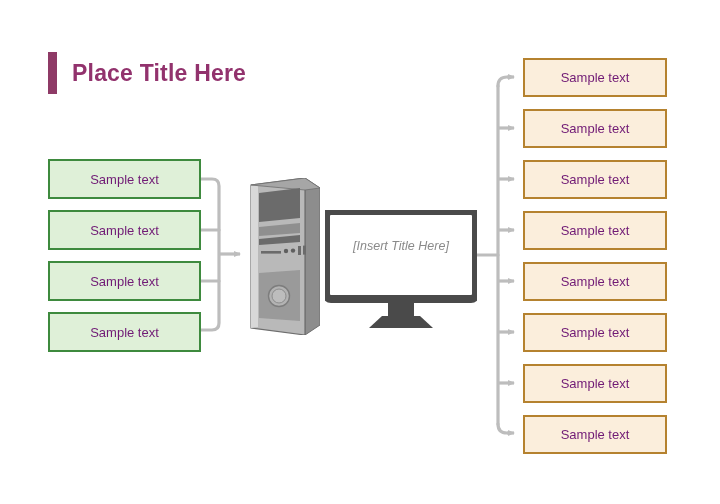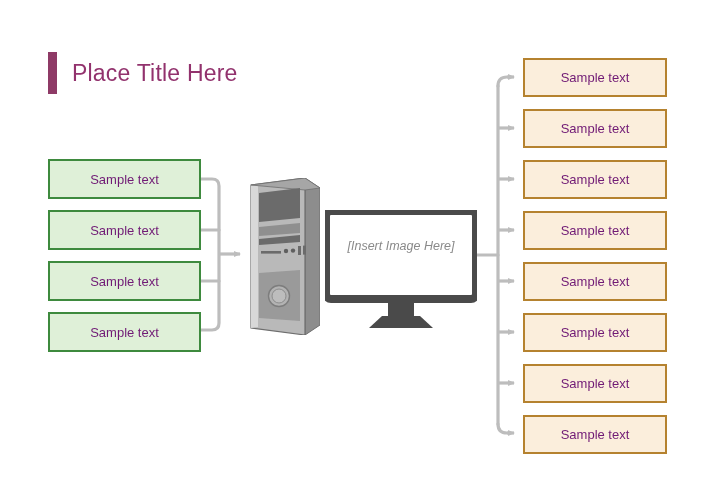--- a/index.html
+++ b/index.html
@@ -30,21 +30,21 @@
     height: 42px;
   }
   .title-bar {
     width: 9px;
     height: 42px;
     background: #8e3a66;
     margin-right: 15px;
   }
   .title-text {
     font-size: 23px;
-    font-weight: normal;
+    font-weight: bold;
     color: #92326d;
     letter-spacing: 0.2px;
     white-space: nowrap;
   }
 
   
   .node {
     position: absolute;
     display: flex;
     align-items: center;
@@ -194,21 +194,21 @@
   </svg>
 
   <svg id="monitor" viewBox="0 0 152 120">
 
     <rect x="1" y="1" width="150" height="88" rx="5" ry="5" fill="#ffffff" stroke="#4a4a4a" stroke-width="8"></rect>
 
     <rect x="63" y="89" width="26" height="19" fill="#4a4a4a"></rect>
 
     <polygon points="44,118 108,118 95,106 57,106" fill="#4a4a4a"></polygon>
   </svg>
-  <div class="screen-label">[Insert Image Here]</div>
+  <div class="screen-label">[Insert Title Here]</div>
 
   <div class="node orange" style="top:58px">
     <span>Sample text</span>
   </div>
   <div class="node orange" style="top:109px">
     <span>Sample text</span>
   </div>
   <div class="node orange" style="top:160px">
     <span>Sample text</span>
   </div>

